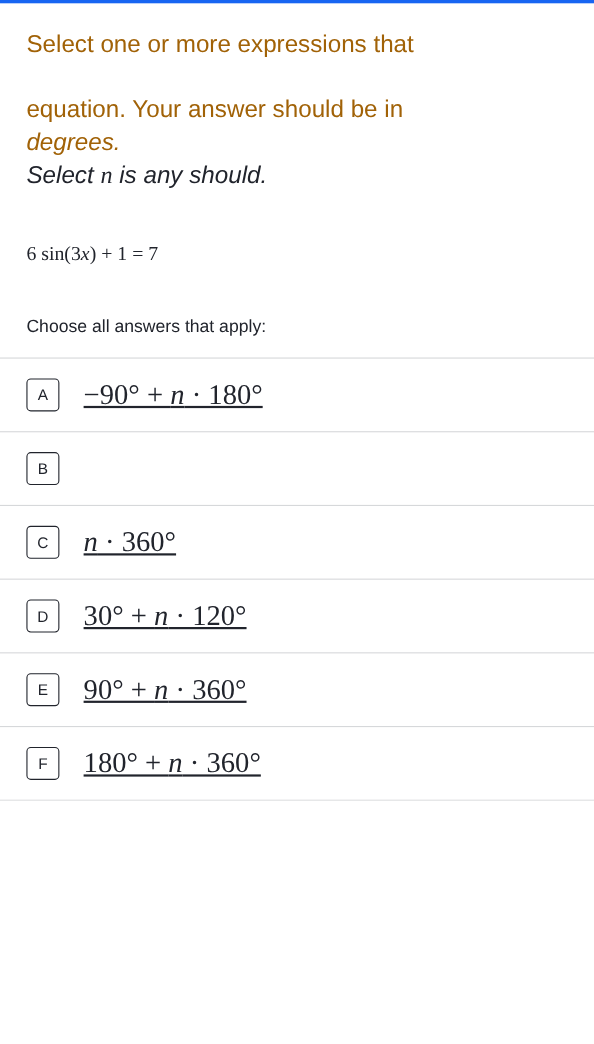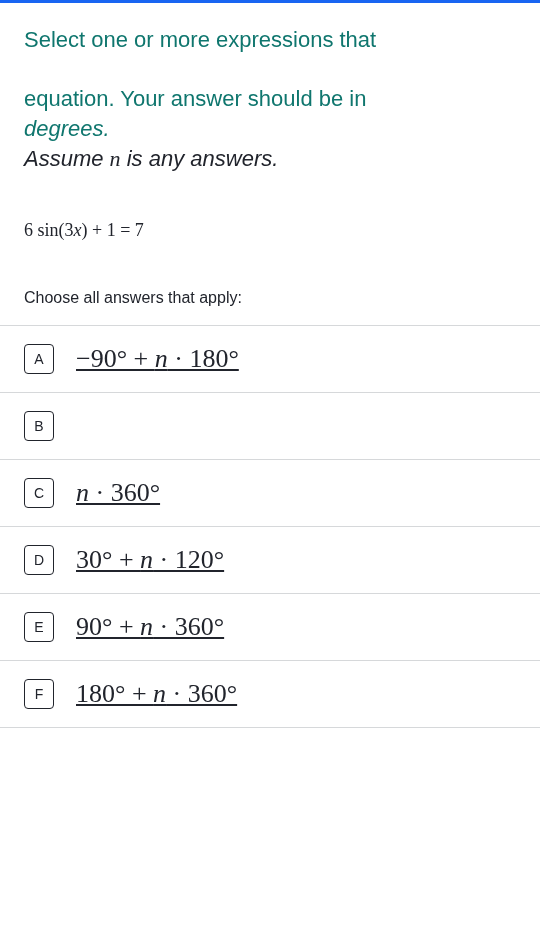--- a/index.html
+++ b/index.html
@@ -4,21 +4,21 @@
 <style>
 * { box-sizing: border-box; margin: 0; padding: 0; }
 body {
   font-family: -apple-system, BlinkMacSystemFont, "Segoe UI", Helvetica, Arial, sans-serif;
   width: 540px;
   background: #fff;
   color: #21242c;
 }
 .top-bar { height: 3px; background: #1865f2; }
 .content { padding: 22px 24px 0 24px; }
-.prompt { font-size: 22px; line-height: 1.35; font-weight: 400; color: #0f766e; }
+.prompt { font-size: 22px; line-height: 1.35; font-weight: 400; color: #a16207; }
 .prompt em { font-style: italic; }
 .assume { font-size: 22px; font-style: italic; color: #21242c; margin-top: 2px; }
 .assume .var { font-family: "Times New Roman", serif; font-style: italic; }
 .equation {
   font-family: "Times New Roman", serif;
   font-size: 18px;
   margin-top: 48px;
   margin-bottom: 48px;
 }
 .choose { font-size: 16px; font-weight: 400; margin-bottom: 18px; }
@@ -55,22 +55,22 @@
 <div class="content">
 
   <p class="prompt">
     <span>Select one or more expressions that</span><br>
     <br>
     <span>equation. Your answer should be in</span><br>
     <em>degrees.</em>
   </p>
 
   <p class="assume">
-    <span>Assume</span>
-    <span class="var">n</span><span> is any answers.</span>
+    <span>Select</span>
+    <span class="var">n</span><span> is any should.</span>
   </p>
 
   <div class="equation">
     6 sin(3<i>x</i>) + 1 = 7
   </div>
 
   <p class="choose">Choose all answers that apply:</p>
 
   <div class="options-wrap">
     <div class="option">

